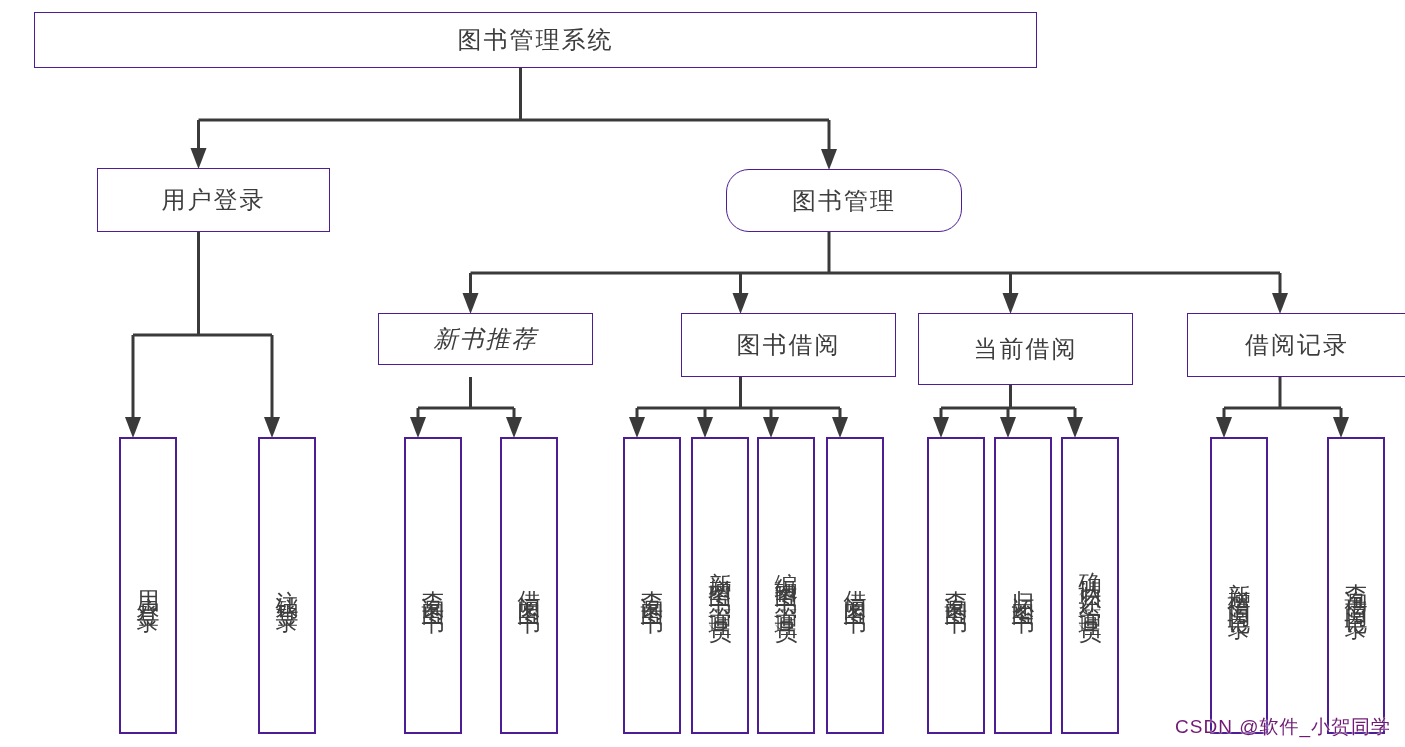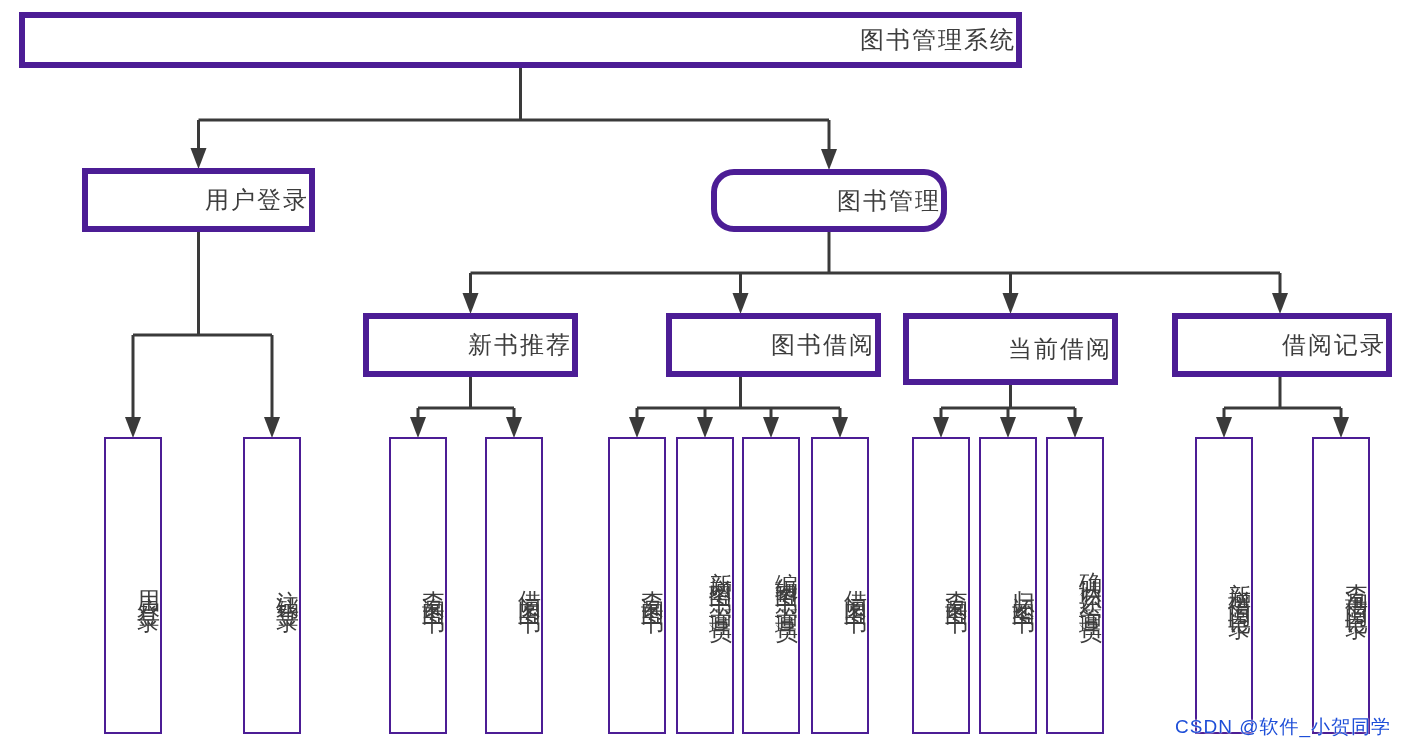--- a/index.html
+++ b/index.html
@@ -17,26 +17,27 @@
   }
   #wires {
     position: absolute;
     left: 0;
     top: 0;
     z-index: 1;
   }
   .node {
     position: absolute;
     background: #ffffff;
-    border: 6px solid #4c1d95;
+    border: 1px solid #4c1d95;
     box-sizing: border-box;
     display: flex;
     align-items: center;
-    justify-content: flex-end;
+    justify-content: center;
     z-index: 2;
+    margin-left: 15px;
   }
   .node.leaf {
     border-width: 2.5px;
   }
   .node .label {
     color: #3d3d3d;
     font-size: 24px;
     letter-spacing: 2px;
     white-space: nowrap;
     text-align: center;
@@ -49,21 +50,21 @@
     line-height: 1;
     white-space: normal;
   }
   #watermark {
     position: absolute;
     right: 14px;
     top: 714px;
     z-index: 3;
     font-size: 19px;
     letter-spacing: 1px;
-    color: #1d4ed8;
+    color: #701a75;
     text-shadow: 0 0 2px #ffffff, 0 0 1px #ffffff;
     white-space: nowrap;
   }
 </style>
 </head>
 <body>
 
 <div id="canvas">
   <svg id="wires" width="1405" height="747">
       <path d="M520.5 68 V120" stroke="#3a3a3a" stroke-width="3" fill="none"></path>
@@ -122,21 +123,21 @@
   <div id="watermark">CSDN @软件_小贺同学</div>
 <div class="node" style="left: 19px; top: 12px; width: 1003px; height: 56px;">
       <span class="label">图书管理系统</span>
     </div>
     <div class="node" style="left: 82px; top: 168px; width: 233px; height: 64px;">
       <span class="label">用户登录</span>
     </div>
     <div class="node" style="left: 711px; top: 169px; width: 236px; height: 63px; border-radius: 23px;">
       <span class="label">图书管理</span>
     </div>
-    <div class="node" style="left: 363px; top: 313px; width: 215px; height: 64px;">
+    <div class="node" style="left: 363px; top: 313px; width: 215px; height: 52px; font-style: italic;">
       <span class="label">新书推荐</span>
     </div>
     <div class="node" style="left: 666px; top: 313px; width: 215px; height: 64px;">
       <span class="label">图书借阅</span>
     </div>
     <div class="node" style="left: 903px; top: 313px; width: 215px; height: 72px;">
       <span class="label">当前借阅</span>
     </div>
     <div class="node" style="left: 1172px; top: 313px; width: 220px; height: 64px;">
       <span class="label">借阅记录</span>

